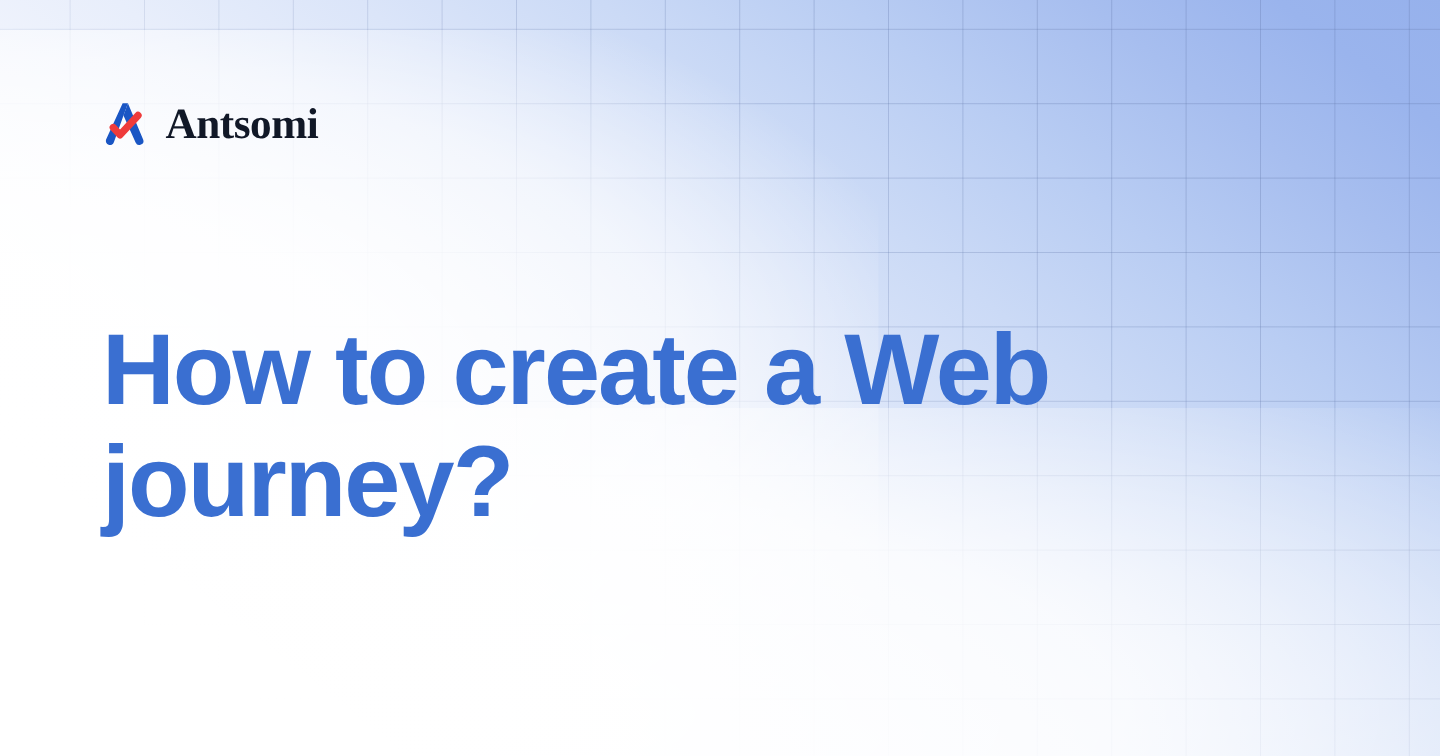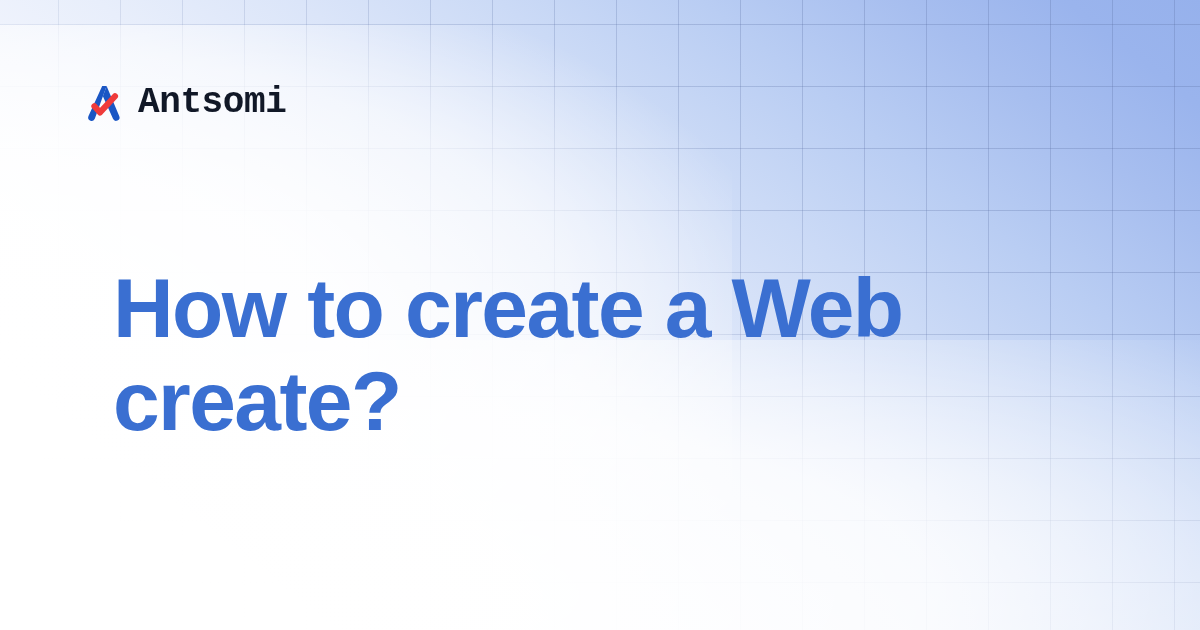--- a/index.html
+++ b/index.html
@@ -129,21 +129,21 @@
     gap: 15px;
     height: 50px;
   }
   .brand-mark {
     width: 38px;
     height: 40px;
     display: block;
     flex: 0 0 auto;
   }
   .brand-name {
-    font-family: Liberation Mono, monospace;
+    font-family: Liberation Serif, serif;
     font-size: 36px;
     font-weight: 700;
     letter-spacing: -0.4px;
     color: #111827;
     line-height: 1;
     white-space: nowrap;
   }
 
   .headline {
     position: absolute;
@@ -154,21 +154,20 @@
     font-size: 84px;
     font-weight: 700;
     line-height: 93px;
     letter-spacing: -1.6px;
     color: #3a6fd1;
     margin: 0;
   }
   .headline .ln {
     display: block;
     white-space: nowrap;
-    margin-left: 28px;
   }
 </style>
 </head>
 <body>
 
 <div class="card">
 
   <div class="bg-base"></div>
   <div class="bg-wash"></div>
   <div class="bg-grid"></div>
@@ -183,17 +182,17 @@
         <path d="M17.2 3.0 L21.6 3.0 L9.9 35.6 A3.4 3.4 0 0 1 3.4 33.3 Z" fill="#1a56c4"></path>
         <path d="M21.6 3.0 L34.2 33.0 A3.4 3.4 0 0 1 28.0 35.8 L17.9 13.2 Z" fill="#1a56c4"></path>
 
         <path d="M9.4 23.3 L15.0 29.4 L30.0 13.2" fill="none" stroke="#ef3b3b" stroke-width="6.1" stroke-linecap="round" stroke-linejoin="round"></path>
       </svg>
       <span class="brand-name">Antsomi</span>
     </div>
 
     <h1 class="headline">
       <span class="ln">How to create a Web</span>
-      <span class="ln">create?</span>
+      <span class="ln">journey?</span>
     </h1>
 
   </div>
 </div>
 
 </body></html>

